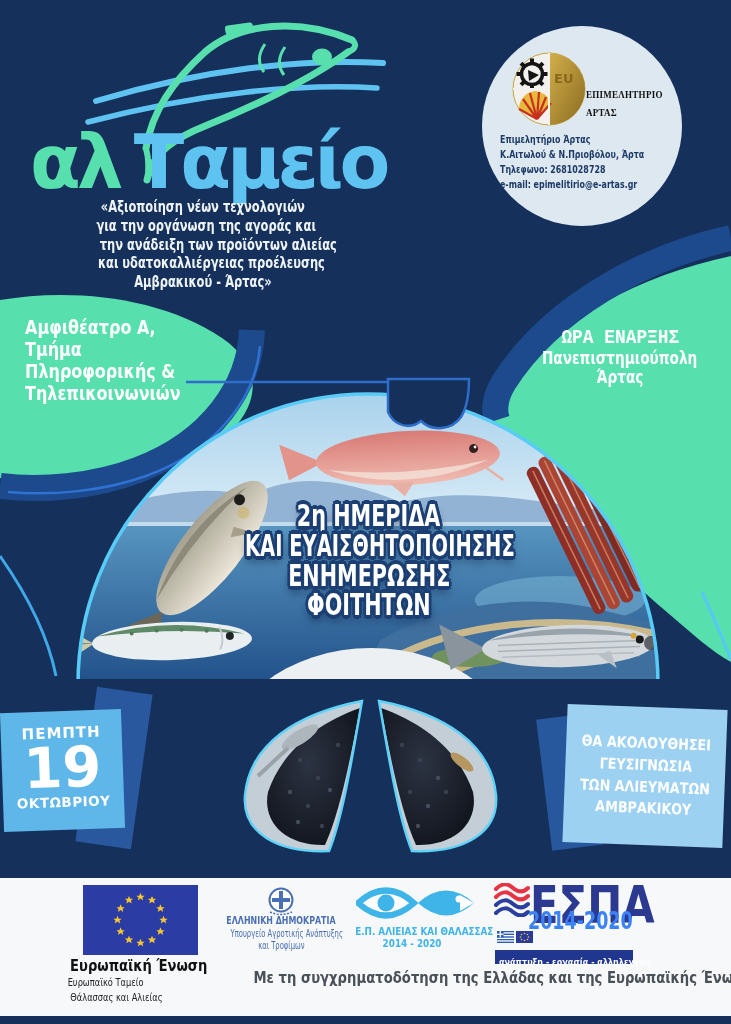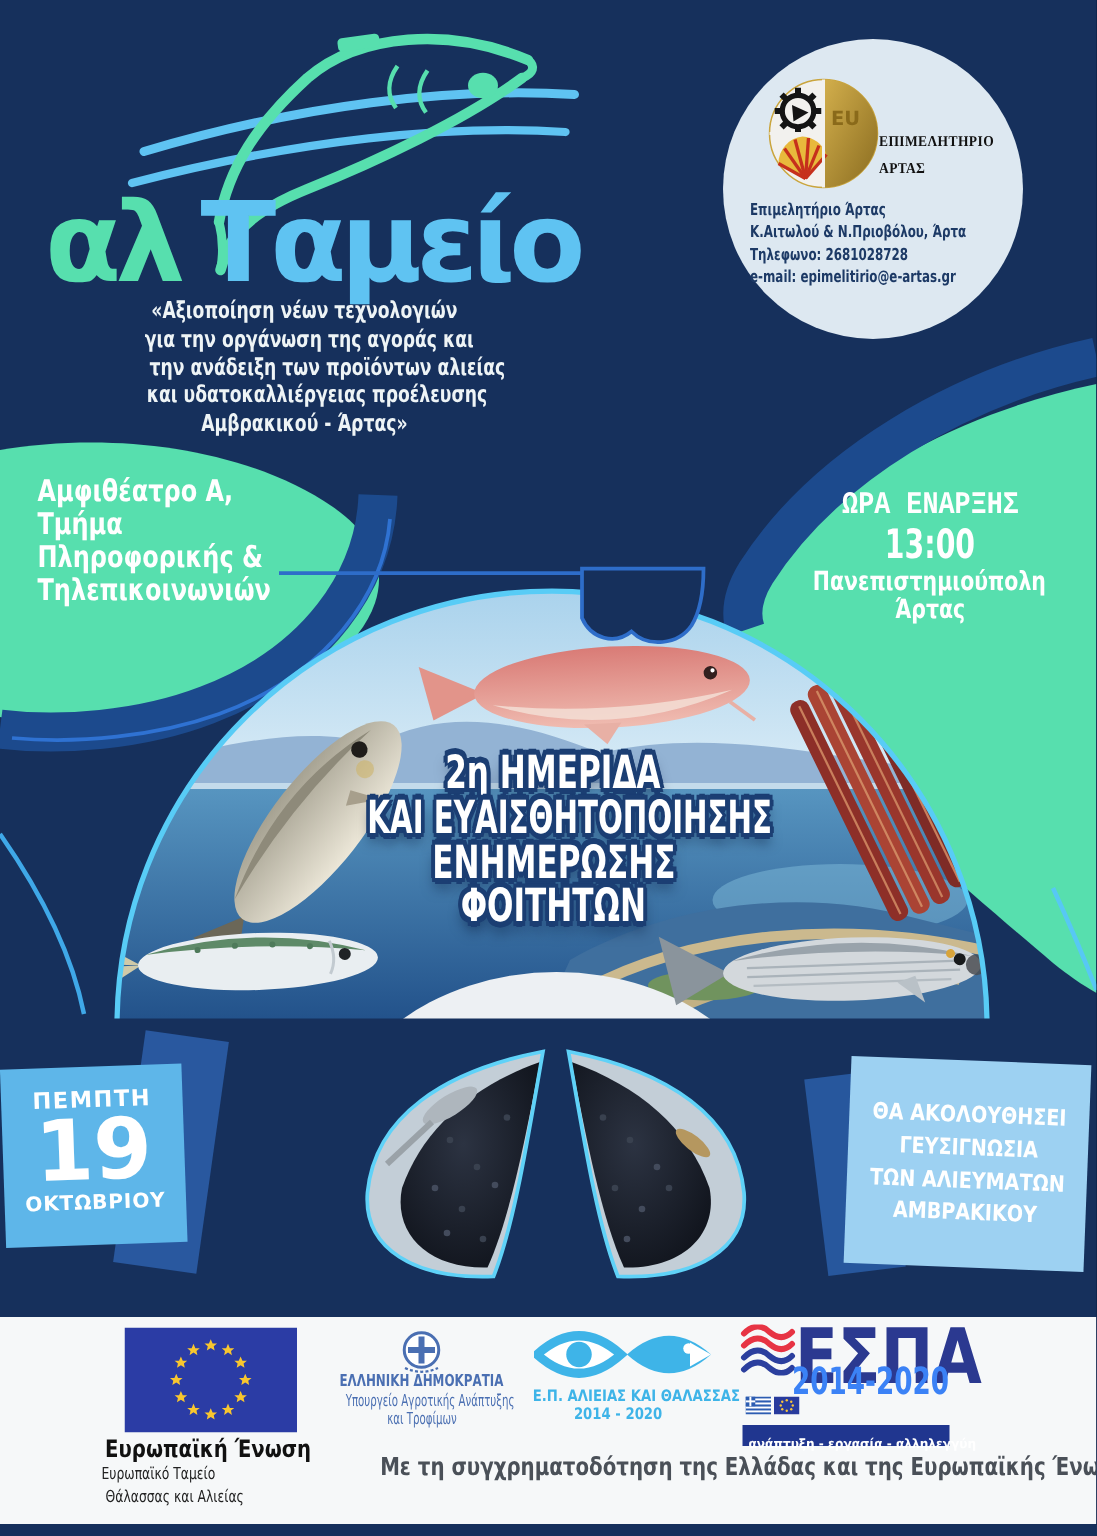--- a/index.html
+++ b/index.html
@@ -293,21 +293,20 @@
 
   <div class="abs venue">
     <span class="cx" style="--sx:.8;--ox:left">Αμφιθέατρο Α,</span><br>
     <span class="cx" style="--sx:.8;--ox:left">Τμήμα</span><br>
     <span class="cx" style="--sx:.8;--ox:left">Πληροφορικής &amp;</span><br>
     <span class="cx" style="--sx:.8;--ox:left">Τηλεπικοινωνιών</span>
   </div>
 
   <div class="abs start">
     <div class="l1"><span class="cx" style="--sx:.85">ΩΡΑ ΕΝΑΡΞΗΣ</span></div>
-    <div class="l2"><span class="cx" style="--sx:.7">13:00</span></div>
     <div class="l3"><span class="cx" style="--sx:.78">Πανεπιστημιούπολη</span><br>
                     <span class="cx" style="--sx:.78">Άρτας</span></div>
   </div>
 
   <div class="abs title">
     <div class="ln"><span class="cx" style="--sx:.68">2η ΗΜΕΡΙΔΑ</span></div>
     <div class="ln"><span class="cx" style="--sx:.64">ΚΑΙ ΕΥΑΙΣΘΗΤΟΠΟΙΗΣΗΣ</span></div>
     <div class="ln"><span class="cx" style="--sx:.68">ΕΝΗΜΕΡΩΣΗΣ</span></div>
     <div class="ln"><span class="cx" style="--sx:.68">ΦΟΙΤΗΤΩΝ</span></div>
   </div>

